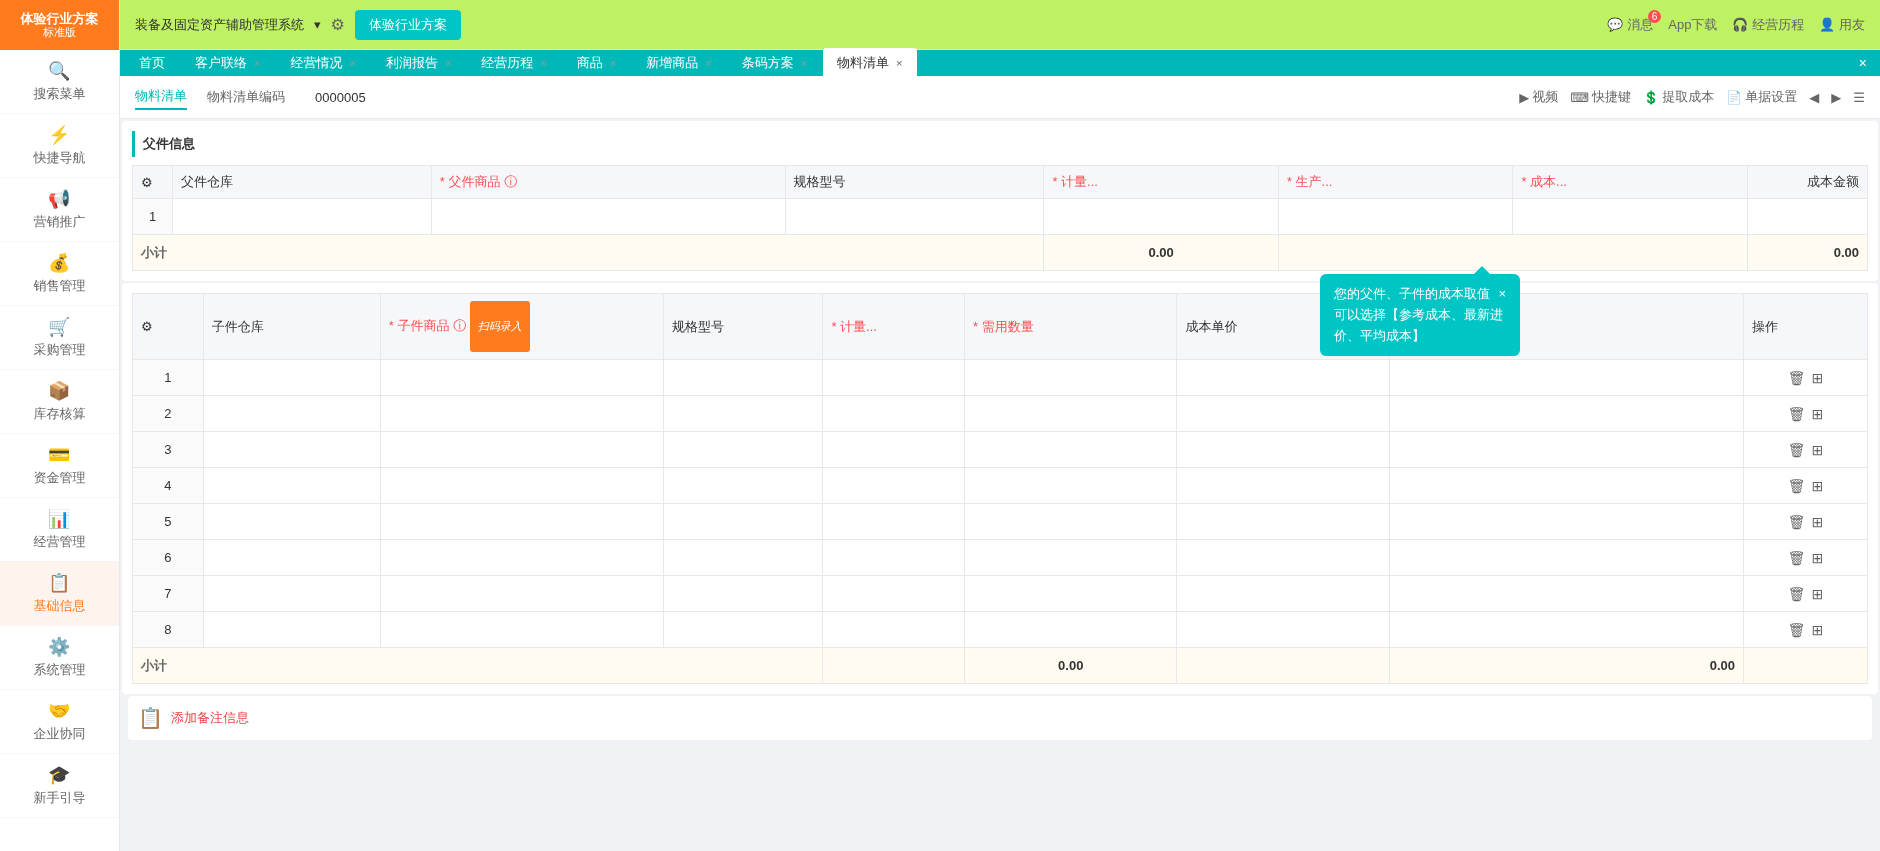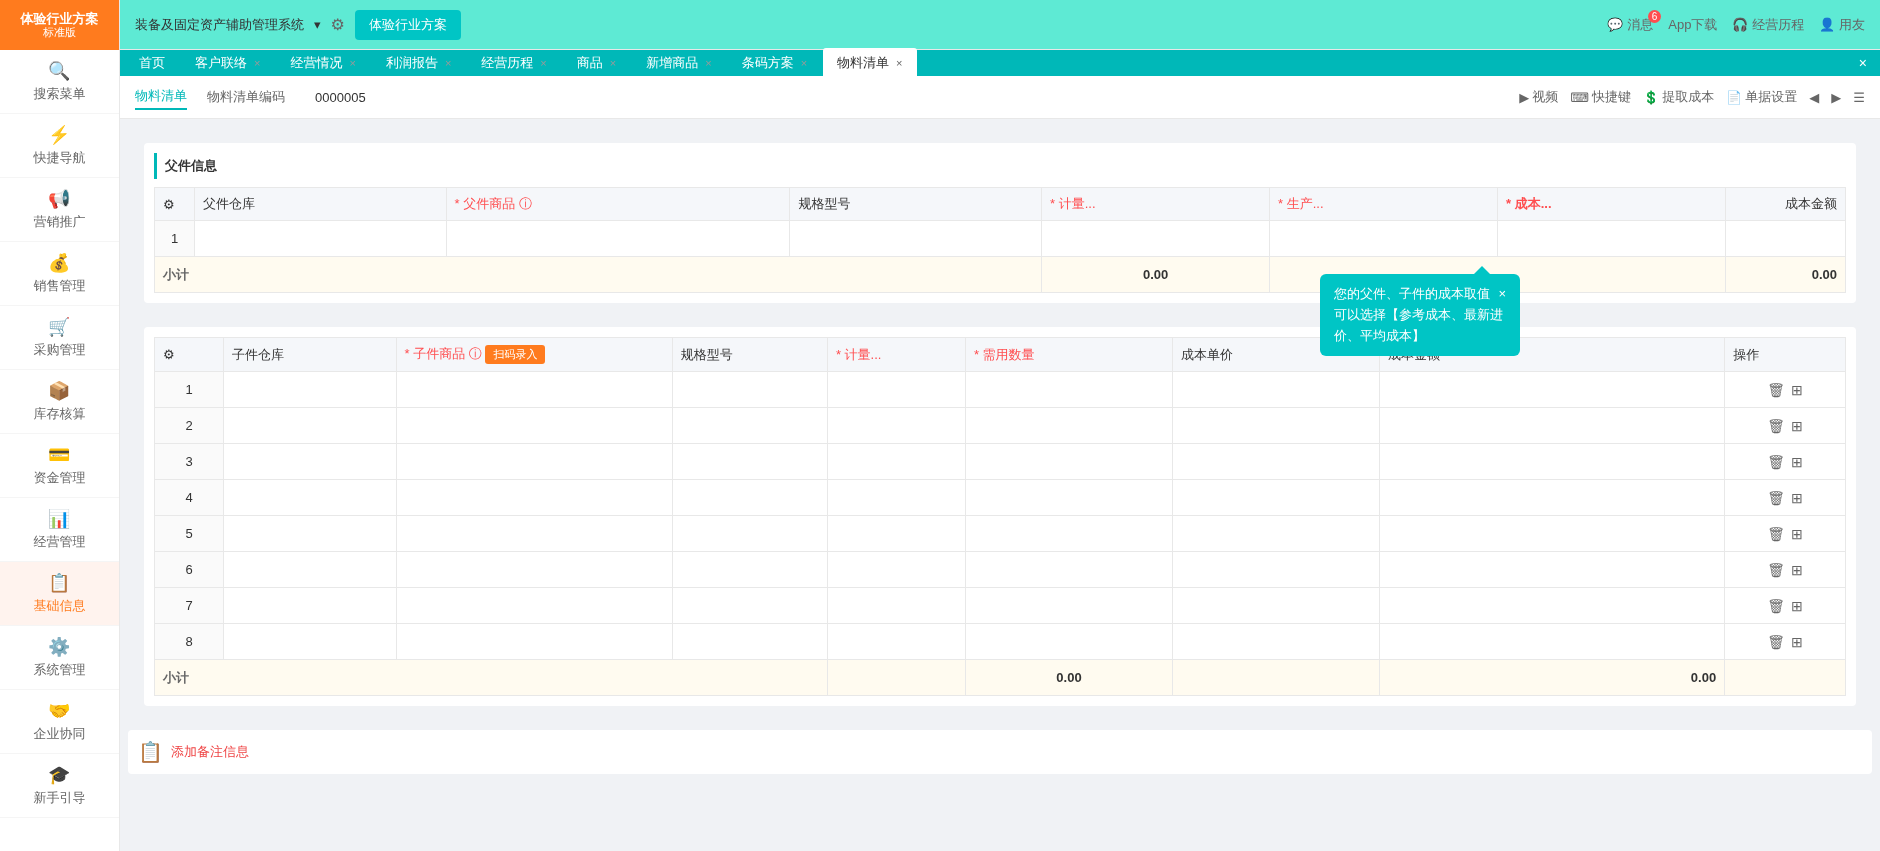--- a/index.html
+++ b/index.html
@@ -39,21 +39,21 @@
     }
     .sidebar-item.active { background: #fff3ee; color: #ff7b1e; }
     .sidebar-item .icon { font-size: 18px; margin-bottom: 3px; }
 
     
     .main { flex: 1; display: flex; flex-direction: column; overflow: hidden; }
 
     
     .topbar {
       height: 50px;
-      background: #5eead4;
+      background: #bef264;
       display: flex;
       align-items: center;
       padding: 0 15px;
       border-bottom: 1px solid #e8e8e8;
       justify-content: space-between;
     }
     .topbar-left { display: flex; align-items: center; gap: 10px; }
     .topbar-title { font-size: 13px; color: #333; }
     .topbar-dropdown { font-size: 13px; color: #333; cursor: pointer; }
     .topbar-gear { cursor: pointer; color: #666; font-size: 16px; }
@@ -125,21 +125,21 @@
       margin-left: auto;
       display: flex;
       align-items: center;
       gap: 12px;
       font-size: 12px;
       color: #666;
     }
     .toolbar-right .tool-item { display: flex; align-items: center; gap: 3px; cursor: pointer; }
 
     
-    .section { background: #fff; margin: 24px; padding: 10px; border-radius: 4px; }
+    .section { background: #fff; margin: 2px; padding: 10px; border-radius: 4px; }
     .section-title { font-size: 13px; font-weight: bold; color: #333; margin-bottom: 8px; padding: 4px 0; border-left: 3px solid #00b8b8; padding-left: 8px; }
 
     
     .data-table { width: 100%; border-collapse: collapse; font-size: 12px; }
     .data-table th {
       background: #f5f7fa;
       border: 1px solid #e8e8e8;
       padding: 7px 8px;
       color: #333;
       text-align: left;
@@ -155,24 +155,25 @@
     .data-table tr.subtotal td {
       background: #fffbf0;
       font-weight: bold;
     }
     .row-num { width: 40px; text-align: center; color: #999; background: #fafafa; }
     .settings-col { width: 36px; text-align: center; }
     .scan-btn {
       background: #ff7b1e;
       color: #fff;
       border: none;
-      padding: 2px 8px;
+      padding: 18px 8px;
       border-radius: 3px;
       font-size: 11px;
       cursor: pointer;
+      font-style: italic;
     }
     .action-btns { display: flex; gap: 6px; justify-content: center; }
     .action-btn { background: none; border: none; cursor: pointer; color: #666; font-size: 14px; }
 
     
     .tooltip-box {
       position: absolute;
       background: #00c5c5;
       color: #fff;
       padding: 10px 14px;
@@ -372,21 +373,21 @@
       <div class="section-title">父件信息</div>
       <table class="data-table">
         <thead>
           <tr>
             <th class="settings-col">⚙</th>
             <th>父件仓库</th>
             <th style="color:#ff4d4f;">* 父件商品 ⓘ</th>
             <th>规格型号</th>
             <th style="color:#ff4d4f;">* 计量...</th>
             <th style="color:#ff4d4f;">* 生产...</th>
-            <th style="color:#ff4d4f;font-weight:bold;">* 成本...</th>
+            <th style="color:#ff4d4f;">* 成本...</th>
             <th style="text-align:right; width:120px;">成本金额</th>
           </tr>
         </thead>
         <tbody>
           <tr>
             <td class="row-num">1</td>
             <td></td>
             <td></td>
             <td></td>
             <td></td>

